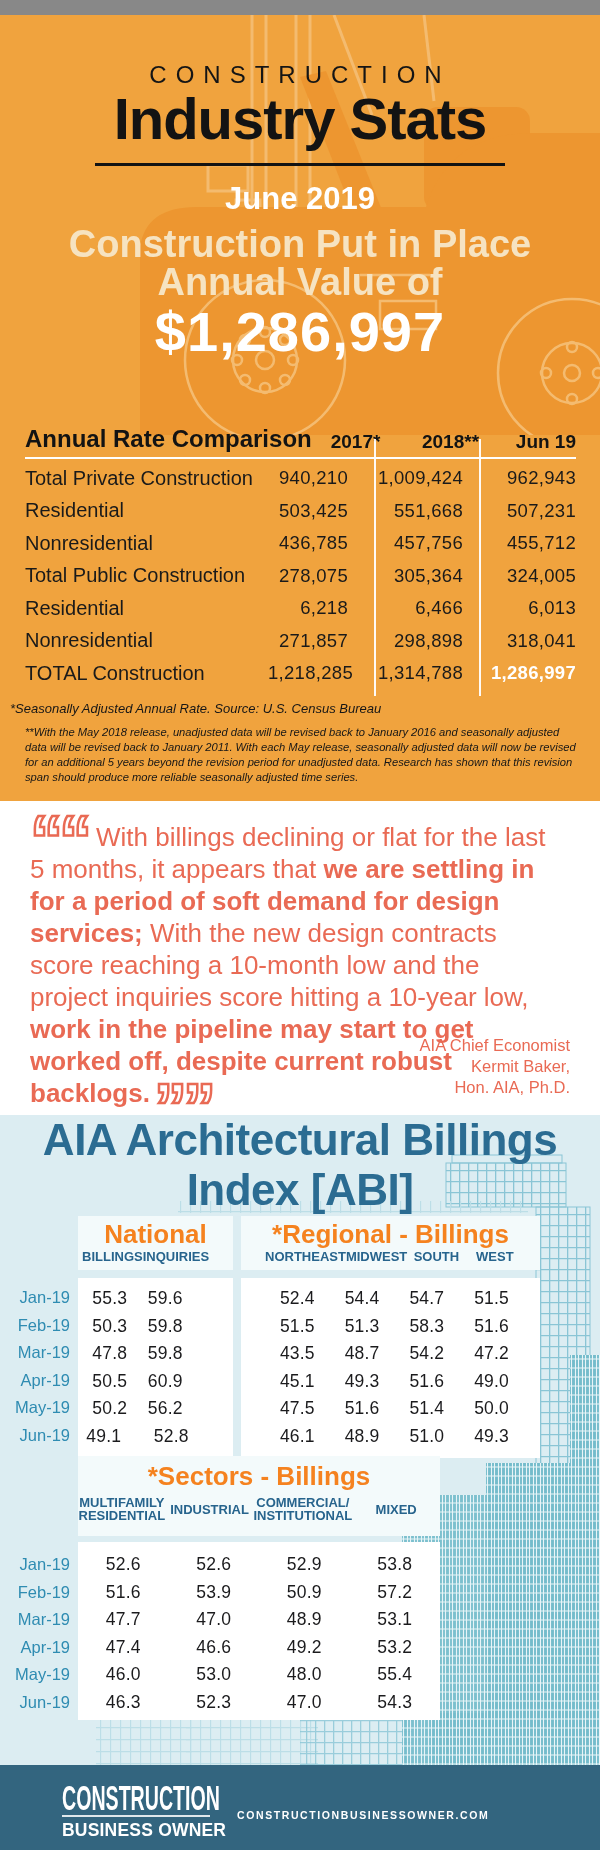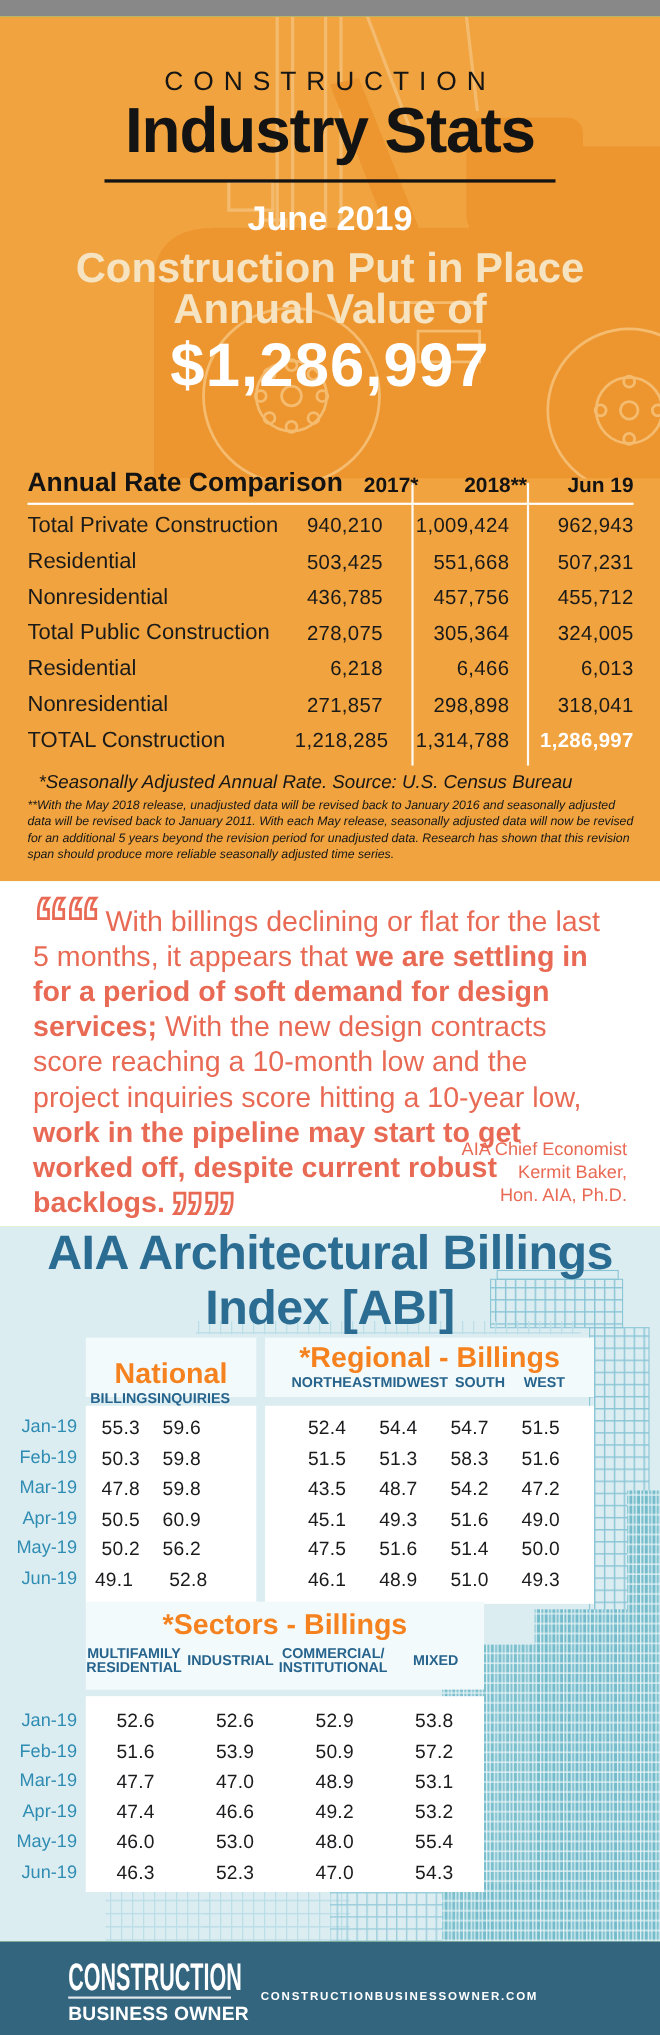--- a/index.html
+++ b/index.html
@@ -27,21 +27,21 @@
   .rh-label{flex:0 0 243px;font-size:24px;font-weight:bold;color:#131313;white-space:nowrap;}
   .rh-col{font-size:19px;font-weight:bold;color:#131313;text-align:right;}
   .w1{width:80px;} .w2{width:115px;} .w3{width:113px;}
   .rate-hline{position:absolute;left:25px;top:442px;width:551px;height:2px;background:#fff;}
   .rate-vline{position:absolute;top:424px;width:2px;height:257px;background:rgba(255,255,255,.95);}
   .rate-rows{position:absolute;left:25px;top:447px;width:551px;}
   .rate-row{display:flex;height:32.5px;align-items:center;}
   .rate-label{flex:0 0 243px;font-size:20px;color:#1a1a1a;}
   .rate-val{font-size:18.5px;color:#1a1a1a;text-align:right;letter-spacing:.3px;}
   .rate-val.hl{color:#fff;font-weight:bold;}
-  .fn1{position:absolute;left:35px;top:686px;width:560px;font-size:17px;font-style:italic;color:#161616;}
+  .fn1{position:absolute;left:10px;top:686px;width:560px;font-size:13px;font-style:italic;color:#161616;}
   .fn2{position:absolute;left:25px;top:710px;width:552px;font-size:11.2px;line-height:15px;
        font-style:italic;color:#161616;}
 
   
   .sec-quote{position:absolute;left:0;top:786px;width:600px;height:314px;background:#fff;}
   .quote{position:absolute;left:30px;top:20px;width:534px;font-size:26px;line-height:32px;
          color:#E96A54;}
   .q-bold{font-weight:bold;}
   .q-mark{font-size:66px;line-height:0;letter-spacing:-4px;font-weight:bold;}
   .q-open{vertical-align:-16px;margin-right:8px;}
@@ -62,21 +62,21 @@
   .panel-title{color:#F5821F;font-weight:bold;font-size:26px;line-height:32px;}
   .panel-cols{display:grid;align-items:center;}
   .col-h{color:#27648D;font-weight:bold;font-size:13px;line-height:13px;text-align:center;white-space:pre-line;}
   .panel-body{position:absolute;left:0;right:0;background:#fff;}
   .p-row{display:grid;height:27.5px;align-items:center;}
   .p-cell{text-align:center;font-size:17.5px;color:#1B1B1D;letter-spacing:.2px;}
   .months{position:absolute;width:62px;text-align:right;color:#2F8CB2;font-size:16.5px;}
   .months div{height:27.5px;line-height:27.5px;}
 
   #panel-national{left:78px;top:101px;width:155px;height:342px;}
-  #panel-national .panel-head{height:54px;padding-top:16px;}
+  #panel-national .panel-head{height:54px;padding-top:2px;}
   #panel-national .panel-cols{grid-template-columns:1fr 1fr;padding:0 40px 0 4px;}
   #panel-national .panel-body{top:62px;height:180px;padding:7px 40px 0 4px;}
   #panel-regional{left:241px;top:101px;width:299px;height:342px;}
   #panel-regional .panel-head{height:54px;padding-top:2px;}
   #panel-regional .panel-cols{grid-template-columns:repeat(4,1fr);padding:0 16px 0 24px;}
   #panel-regional .panel-body{top:62px;height:180px;padding:7px 16px 0 24px;}
   #months-1{left:8px;top:169px;}
   #panel-sectors{left:78px;top:341px;width:362px;height:362px;}
   #panel-sectors .panel-head{height:80px;padding-top:4px;}
   #panel-sectors .panel-cols{grid-template-columns:repeat(4,1fr);height:34px;}

